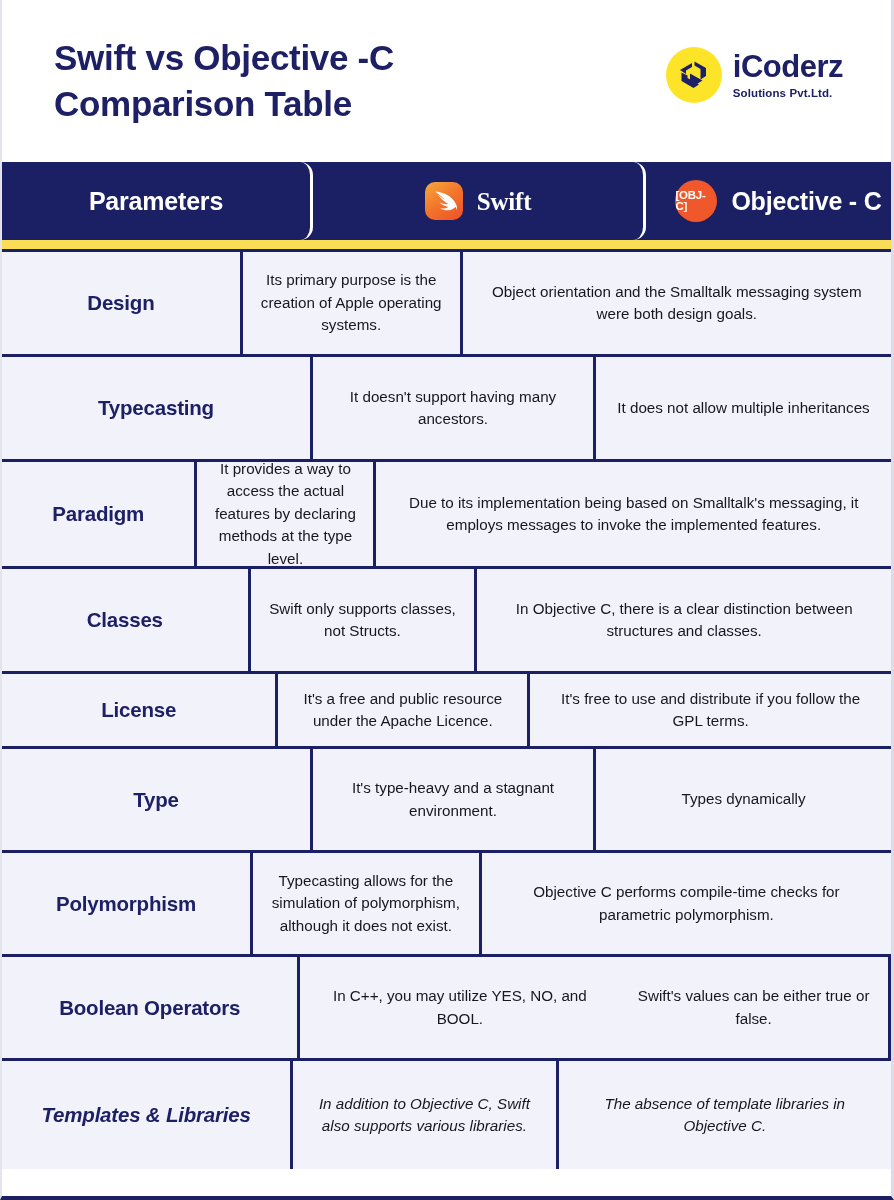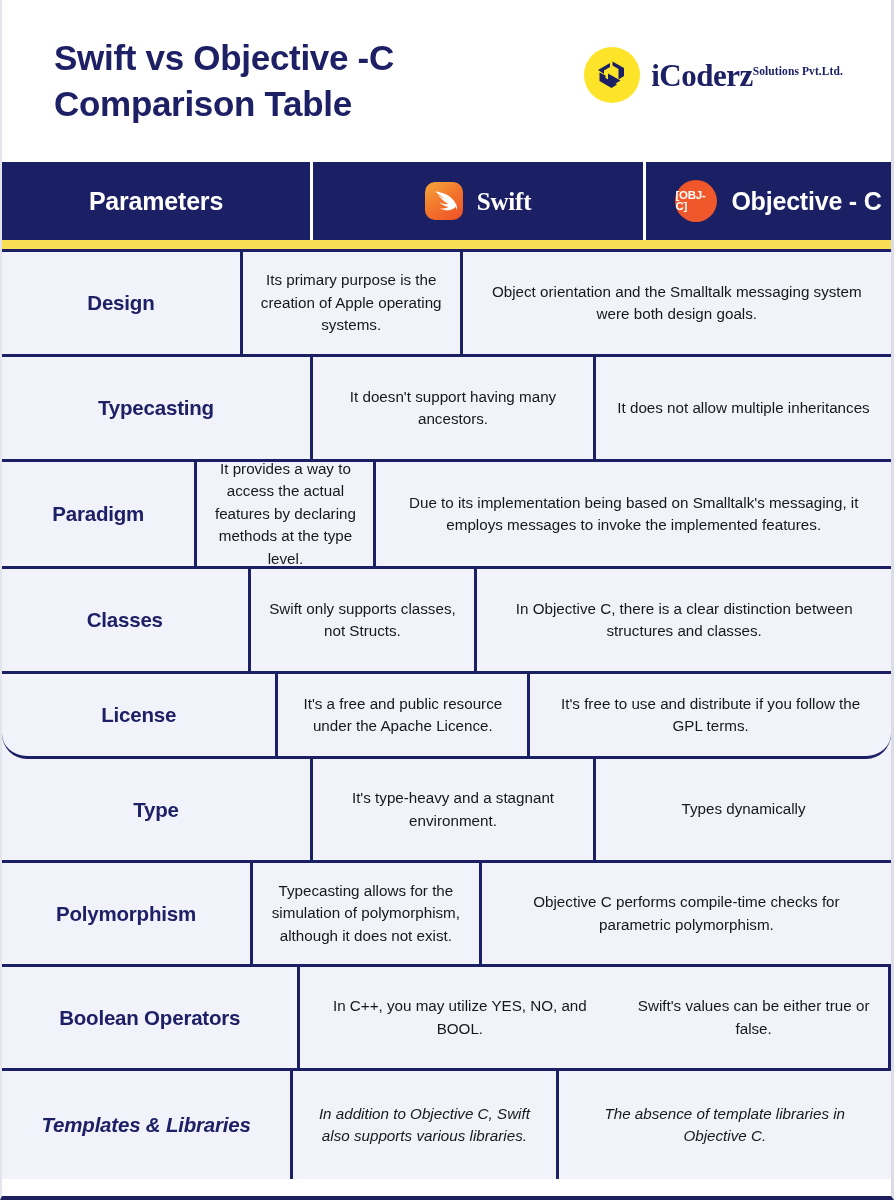--- a/index.html
+++ b/index.html
@@ -54,21 +54,21 @@
     width: 56px;
     height: 56px;
     flex: 0 0 56px;
     background: #fde428;
     border-radius: 50%;
     display: flex;
     align-items: center;
     justify-content: center;
   }
   .logo-mark svg { display: block; }
-  .logo-wordmark { display: flex; flex-direction: row; align-items: flex-start; font-family: Liberation Serif, serif; }
+  .logo-wordmark { display: flex; flex-direction: column; align-items: flex-start; }
   .logo-name {
     color: #1e2065;
     font-size: 31px;
     font-weight: bold;
     line-height: 1;
     letter-spacing: -0.5px;
   }
   .logo-tagline {
     color: #1e2065;
     font-size: 11.5px;
@@ -86,20 +86,21 @@
   }
   .th {
     display: flex;
     align-items: center;
     justify-content: center;
     gap: 14px;
     color: #ffffff;
     font-size: 25px;
     font-weight: bold;
     letter-spacing: -0.2px;
+    border-radius: 13px;
   }
   .th.col-param { width: 311px; border-right: 3px solid #ffffff; }
   .th.col-swift { width: 333px; border-right: 3px solid #ffffff; font-family: Liberation Serif, serif; }
   .th.col-objc  { flex: 1 1 auto; padding-left: 20px; }
   .th-label { line-height: 1; }
 
   
   .swift-icon {
     width: 38px;
     height: 38px;
@@ -261,21 +262,21 @@
         <div class="cell col-param">
           <span class="cell-text">Classes</span>
         </div>
         <div class="cell col-swift">
           <span class="cell-text">Swift only supports classes, not Structs.</span>
         </div>
         <div class="cell col-objc">
           <span class="cell-text">In Objective C, there is a clear distinction between structures and classes.</span>
         </div>
       </div>
-      <div class="row" style="height: 85px; border-radius: 25px;">
+      <div class="row" style="height: 75px;">
         <div class="cell col-param">
           <span class="cell-text">License</span>
         </div>
         <div class="cell col-swift">
           <span class="cell-text">It's a free and public resource under the Apache Licence.</span>
         </div>
         <div class="cell col-objc">
           <span class="cell-text">It's free to use and distribute if you follow the GPL terms.</span>
         </div>
       </div>

